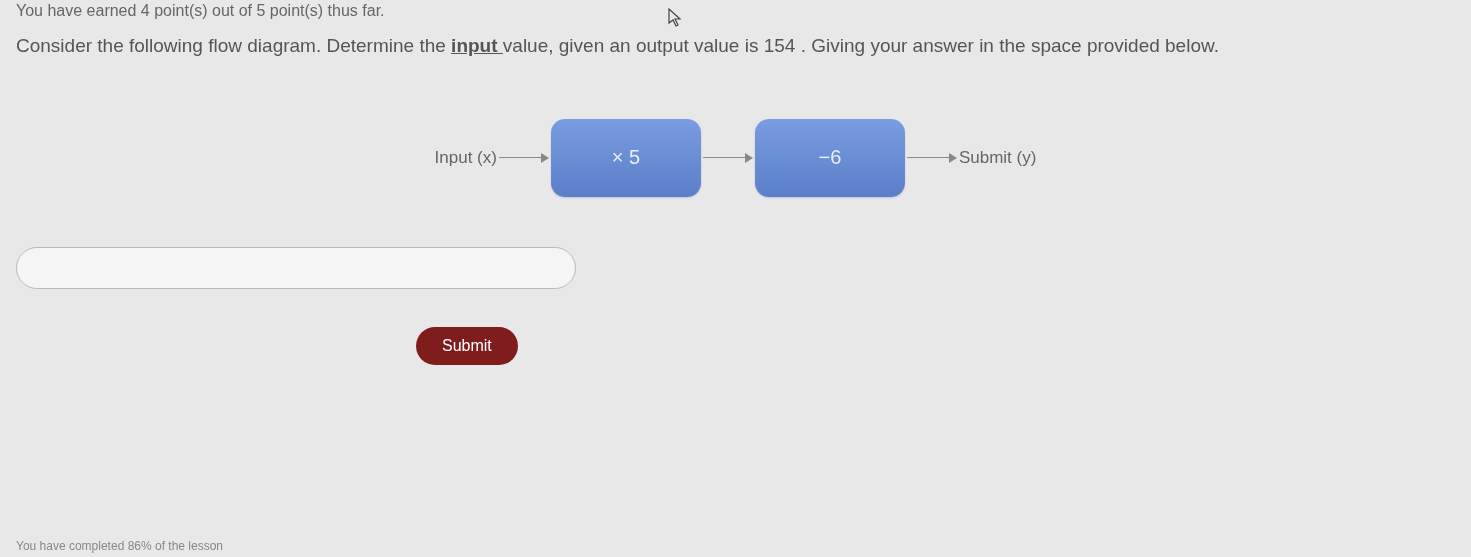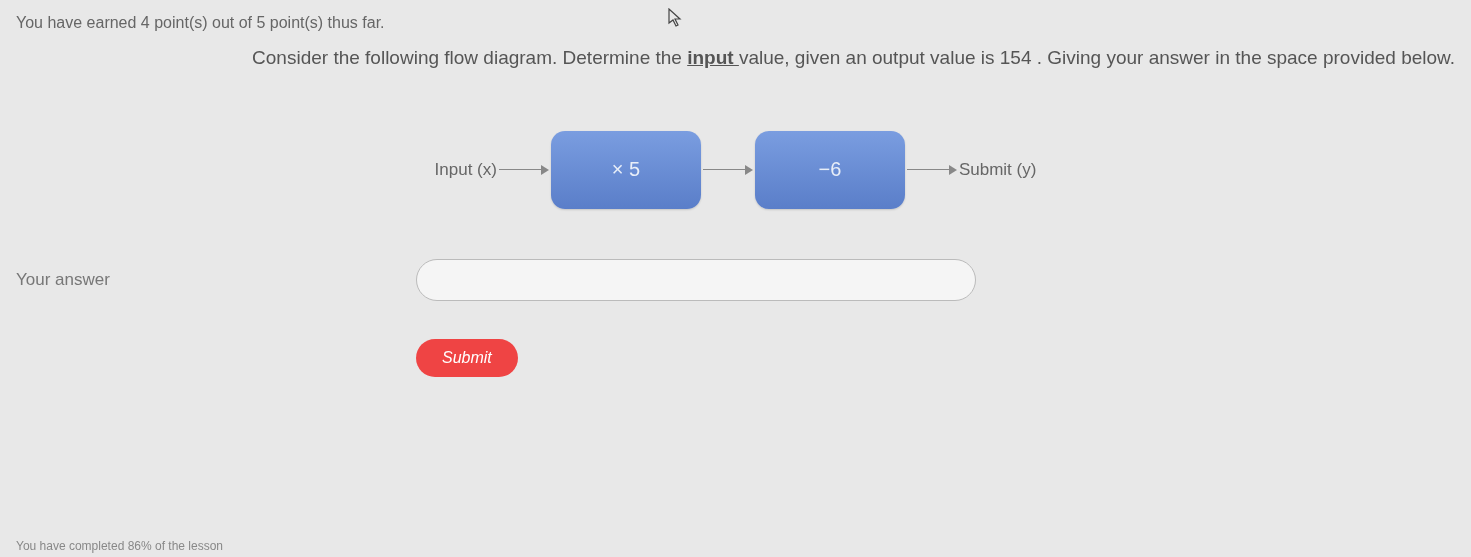--- a/index.html
+++ b/index.html
@@ -13,28 +13,27 @@
       width: 1471px;
       height: 557px;
       overflow: hidden;
       color: #555;
       position: relative;
     }
     .points-status {
       padding: 0 16px;
       font-size: 16px;
       color: #666;
-      margin-top: 14px;
+      margin-top: 2px;
     }
     .question-text {
       padding: 12px 16px 8px 16px;
       font-size: 19px;
       color: #555;
       line-height: 1.5;
-      text-align: right;
     }
     .question-text .underlined {
       text-decoration: underline;
       font-weight: 600;
     }
     .diagram-area {
       display: flex;
       align-items: center;
       justify-content: center;
       gap: 2px;
@@ -95,28 +94,27 @@
       background: #f5f5f5;
       padding: 0 18px;
       font-size: 16px;
       outline: none;
     }
     .submit-row {
       margin-top: 38px;
       padding-left: 416px;
     }
     .submit-btn {
-      background: #ef4444;
+      background: #7f1d1d;
       color: #fff;
       border: none;
       border-radius: 20px;
       padding: 10px 26px;
       font-size: 16px;
       cursor: pointer;
-      font-style: italic;
     }
     .progress-text {
       position: absolute;
       bottom: 4px;
       left: 16px;
       font-size: 12px;
       color: #888;
     }
     .cursor-icon {
       position: absolute;
@@ -148,21 +146,20 @@
   </div>
   <div class="op-box">−6</div>
   <div class="arrow">
     <div class="arrow-line"></div>
       <div class="arrow-head"></div>
   </div>
   <span class="flow-label">Submit (y)</span>
 </div>
 
 <div class="answer-row">
-  <div class="answer-label">Your answer</div>
   <input type="text" class="answer-input" placeholder="" style="">
 </div>
 
 <div class="submit-row">
   <button class="submit-btn">Submit</button>
 </div>
 
 <div class="progress-text">You have completed 86% of the lesson</div>
 
 <div class="cursor-icon">

